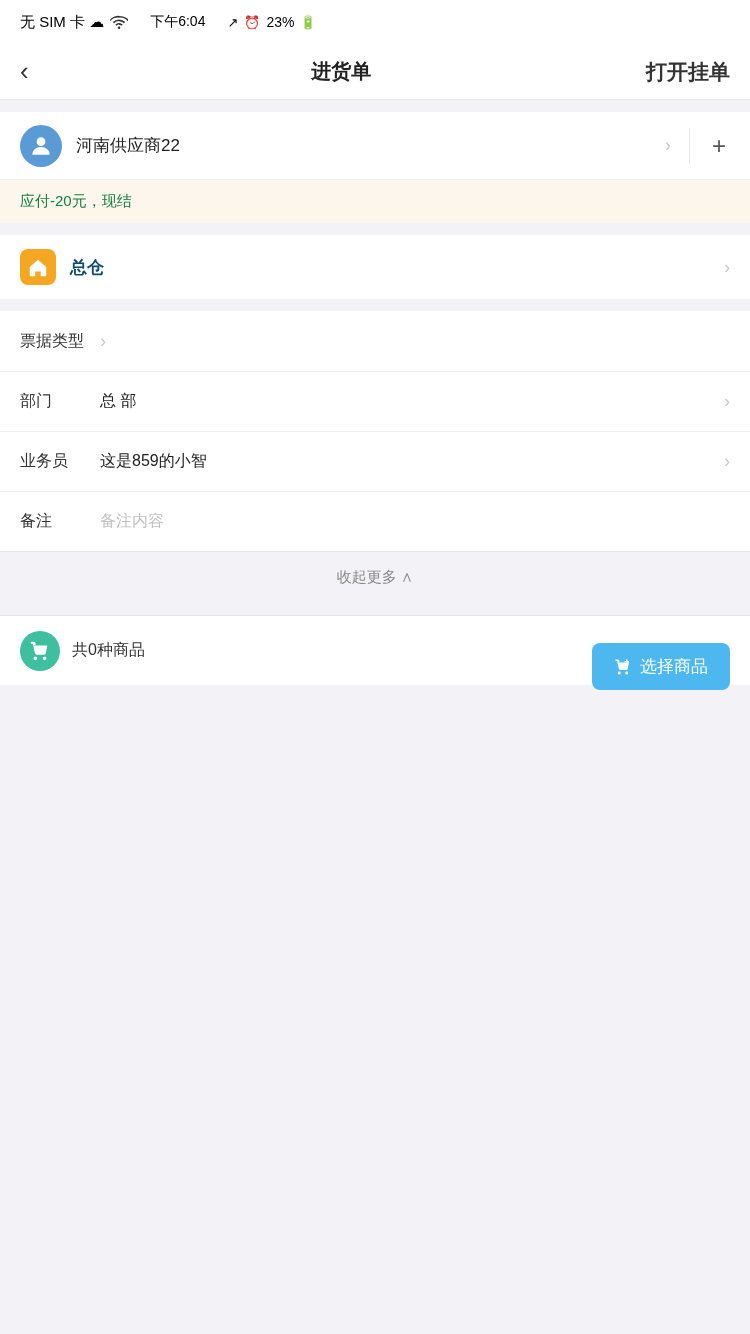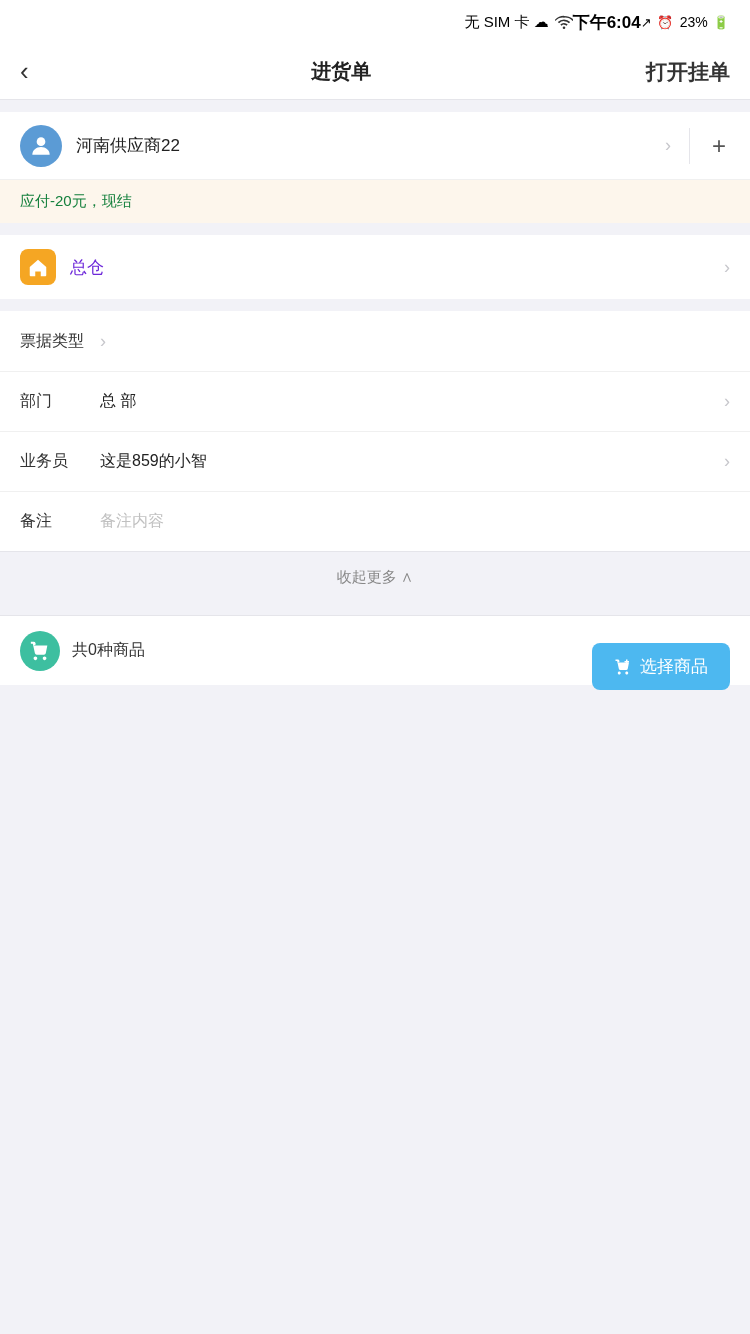--- a/index.html
+++ b/index.html
@@ -11,27 +11,28 @@
       min-height: 1334px;
       overflow-x: hidden;
     }
 
     
     .status-bar {
       background: #fff;
       height: 44px;
       display: flex;
       align-items: center;
-      justify-content: flex-end;
+      justify-content: flex-start;
       padding: 0 20px;
       font-size: 15px;
       font-weight: 500;
+      gap: 22px;
     }
     .status-left { display: flex; align-items: center; gap: 6px; }
-    .status-center { font-size: 17px; font-weight: 700; }
+    .status-center { font-size: 14px; font-weight: 400; }
     .status-right { display: flex; align-items: center; gap: 6px; font-size: 14px; }
 
     
     .nav-bar {
       background: #fff;
       height: 56px;
       display: flex;
       align-items: center;
       justify-content: space-between;
       padding: 0 20px;
@@ -135,22 +136,22 @@
       background: #f5a623;
       display: flex;
       align-items: center;
       justify-content: center;
       margin-right: 14px;
       flex-shrink: 0;
     }
     .warehouse-name {
       flex: 1;
       font-size: 17px;
-      color: #6d28d9;
-      font-weight: 400;
+      color: #0c4a6e;
+      font-weight: 700;
     }
 
     
     .form-row {
       display: flex;
       align-items: center;
       padding: 0 20px;
       height: 60px;
       background: #fff;
       border-top: 1px solid #f0f0f0;

